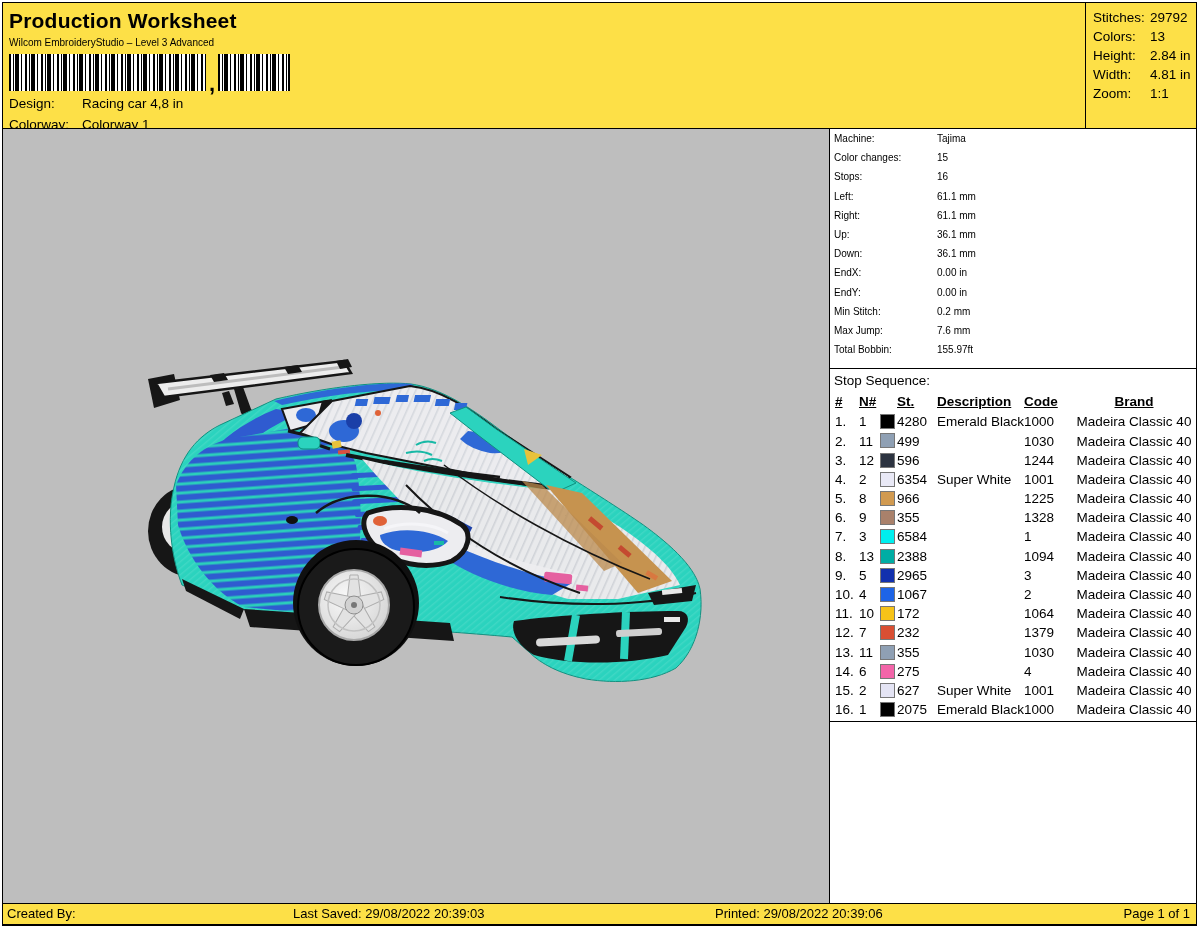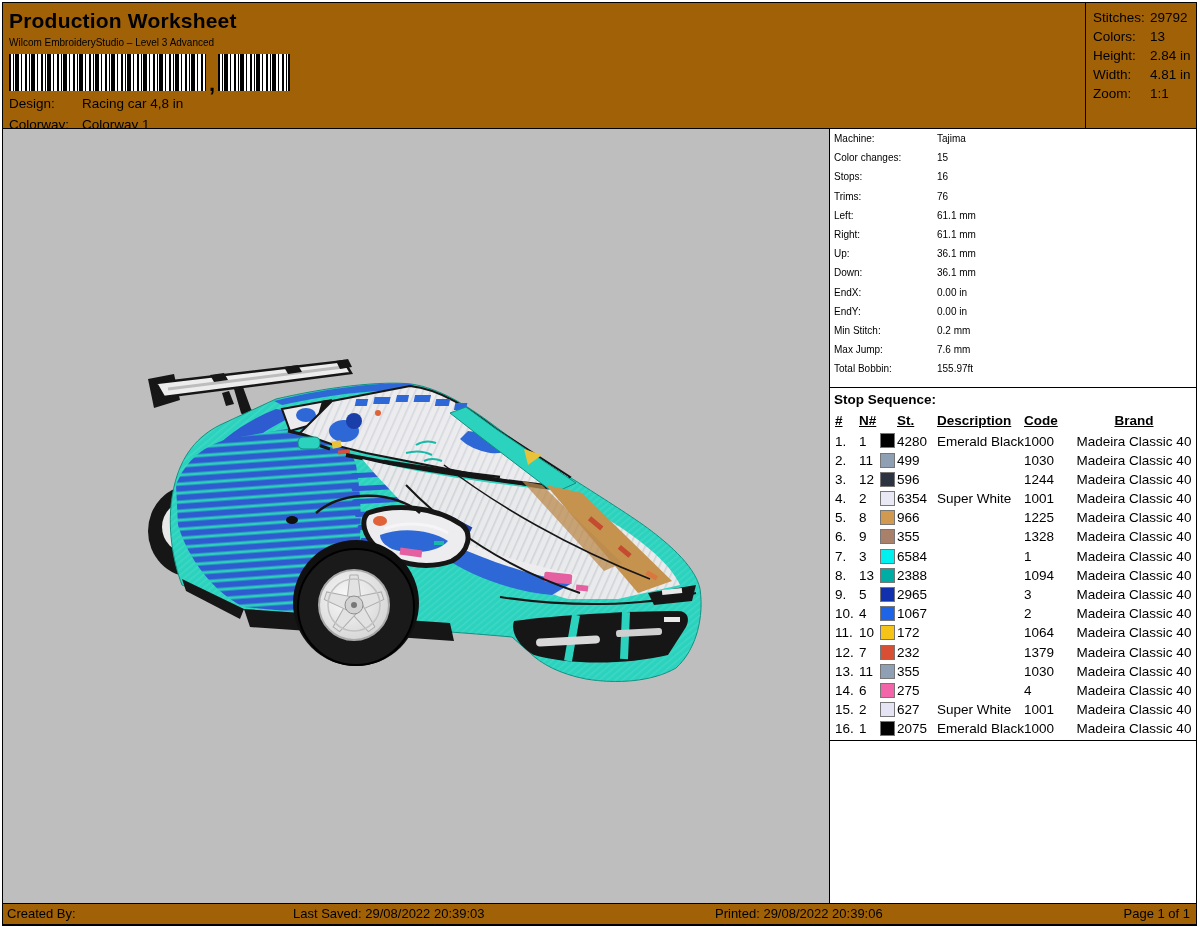--- a/index.html
+++ b/index.html
@@ -1,17 +1,17 @@
 <!DOCTYPE html>
 <html><head>
 <meta charset="utf-8">
 <style>
   html,body{margin:0;padding:0;background:#fff;}
   body{width:1200px;height:927px;position:relative;font-family:"Liberation Sans","DejaVu Sans",sans-serif;color:#000;-webkit-font-smoothing:antialiased;}
-  .sheet{position:absolute;left:2px;top:2px;width:1193px;height:921px;border:1px solid #000;border-bottom-width:2px;background:#a16207;}
+  .sheet{position:absolute;left:2px;top:2px;width:1193px;height:921px;border:1px solid #000;border-bottom-width:2px;background:#fde047;}
   
   .header-row{height:125px;display:flex;border-bottom:1px solid #000;}
   .header-left{flex:1;padding:6px 0 0 6px;position:relative;}
   .title{font-size:21px;font-weight:bold;letter-spacing:.2px;}
   .subtitle{font-size:10px;margin-top:4px;}
   .barcode-row{margin-top:6px;height:37px;display:flex;align-items:flex-end;}
   .barcode-seg{height:37px;background:repeating-linear-gradient(90deg,#000 0 2px,#fff 2px 4px,#000 4px 5px,#fff 5px 6px,#000 6px 10px,#fff 10px 12px,#000 12px 13px,#fff 13px 16px);}
   .seg1{width:197px;}
   .seg2{width:72px;}
   .barcode-comma{font-size:22px;font-weight:bold;line-height:14px;padding:0 3px;}
@@ -22,21 +22,21 @@
   .header-right .kv-label{display:inline-block;width:57px;}
   
   .content-row{display:flex;height:774px;}
   .canvas{width:826px;background:#BEBEBE;position:relative;overflow:hidden;}
   .design-svg{position:absolute;left:145px;top:224px;width:560px;height:330px;}
   .panel{flex:1;border-left:1px solid #000;display:flex;flex-direction:column;background:#fff;}
   .machine-info{padding:4px 0 5px 0;}
   .machine-info .kv-row{padding-left:4px;height:19.2px;font-size:10px;white-space:nowrap;}
   .machine-info .kv-label{display:inline-block;width:103px;}
   .stop-section{border-top:1px solid #000;padding-top:2px;}
-  .stop-title{font-size:13.5px;height:20px;line-height:20px;padding-left:4px;font-weight:bold;}
+  .stop-title{font-size:13.5px;height:20px;line-height:20px;padding-left:4px;}
   .stop-grid{display:grid;grid-template-columns:26px 21px 17px 30px 97px 40px 1fr;align-items:center;padding-left:3px;height:19.2px;font-size:13.5px;white-space:nowrap;}
   .stop-head{height:21px;font-weight:bold;}
   .stop-head span{text-decoration:underline;}
   .c-num{padding-left:2px;}
   .c-st,.c-code{}
   .c-desc{padding-left:10px;overflow:hidden;}
   .c-brand{padding-left:8px;text-align:center;}
   .swatch{display:inline-block;width:13px;height:13px;border:1px solid #777;vertical-align:middle;margin-top:-2px;}
   .stop-table-body{border-bottom:1px solid #000;padding-bottom:2px;}
   .panel-spacer{flex:1;}
@@ -252,21 +252,20 @@
     </div>
 
     <div class="panel">
       <div class="machine-info">
   <div class="kv-row"><span class="kv-label">Machine:</span><span class="kv-value">Tajima</span></div>
 
   <div class="kv-row"><span class="kv-label">Color changes:</span><span class="kv-value">15</span></div>
 
   <div class="kv-row"><span class="kv-label">Stops:</span><span class="kv-value">16</span></div>
 
-  <div class="kv-row"><span class="kv-label">Trims:</span><span class="kv-value">76</span></div>
 
   <div class="kv-row"><span class="kv-label">Left:</span><span class="kv-value">61.1 mm</span></div>
 
   <div class="kv-row"><span class="kv-label">Right:</span><span class="kv-value">61.1 mm</span></div>
 
   <div class="kv-row"><span class="kv-label">Up:</span><span class="kv-value">36.1 mm</span></div>
 
   <div class="kv-row"><span class="kv-label">Down:</span><span class="kv-value">36.1 mm</span></div>
 
   <div class="kv-row"><span class="kv-label">EndX:</span><span class="kv-value">0.00 in</span></div>

